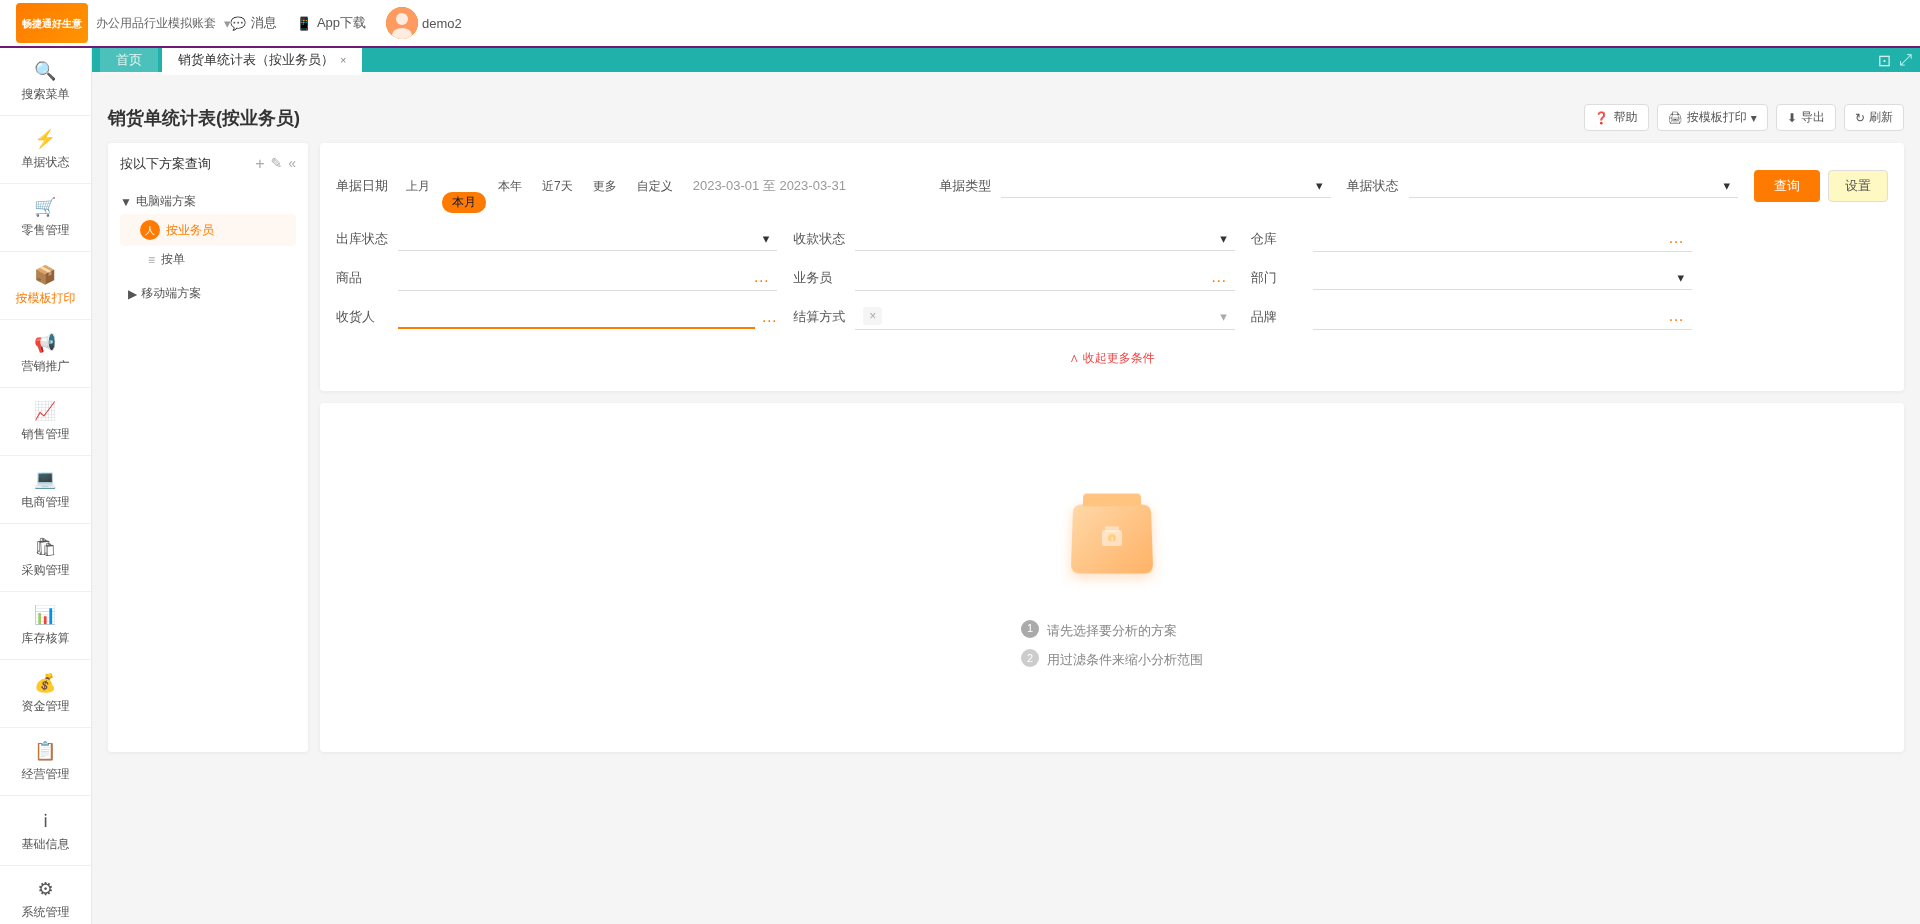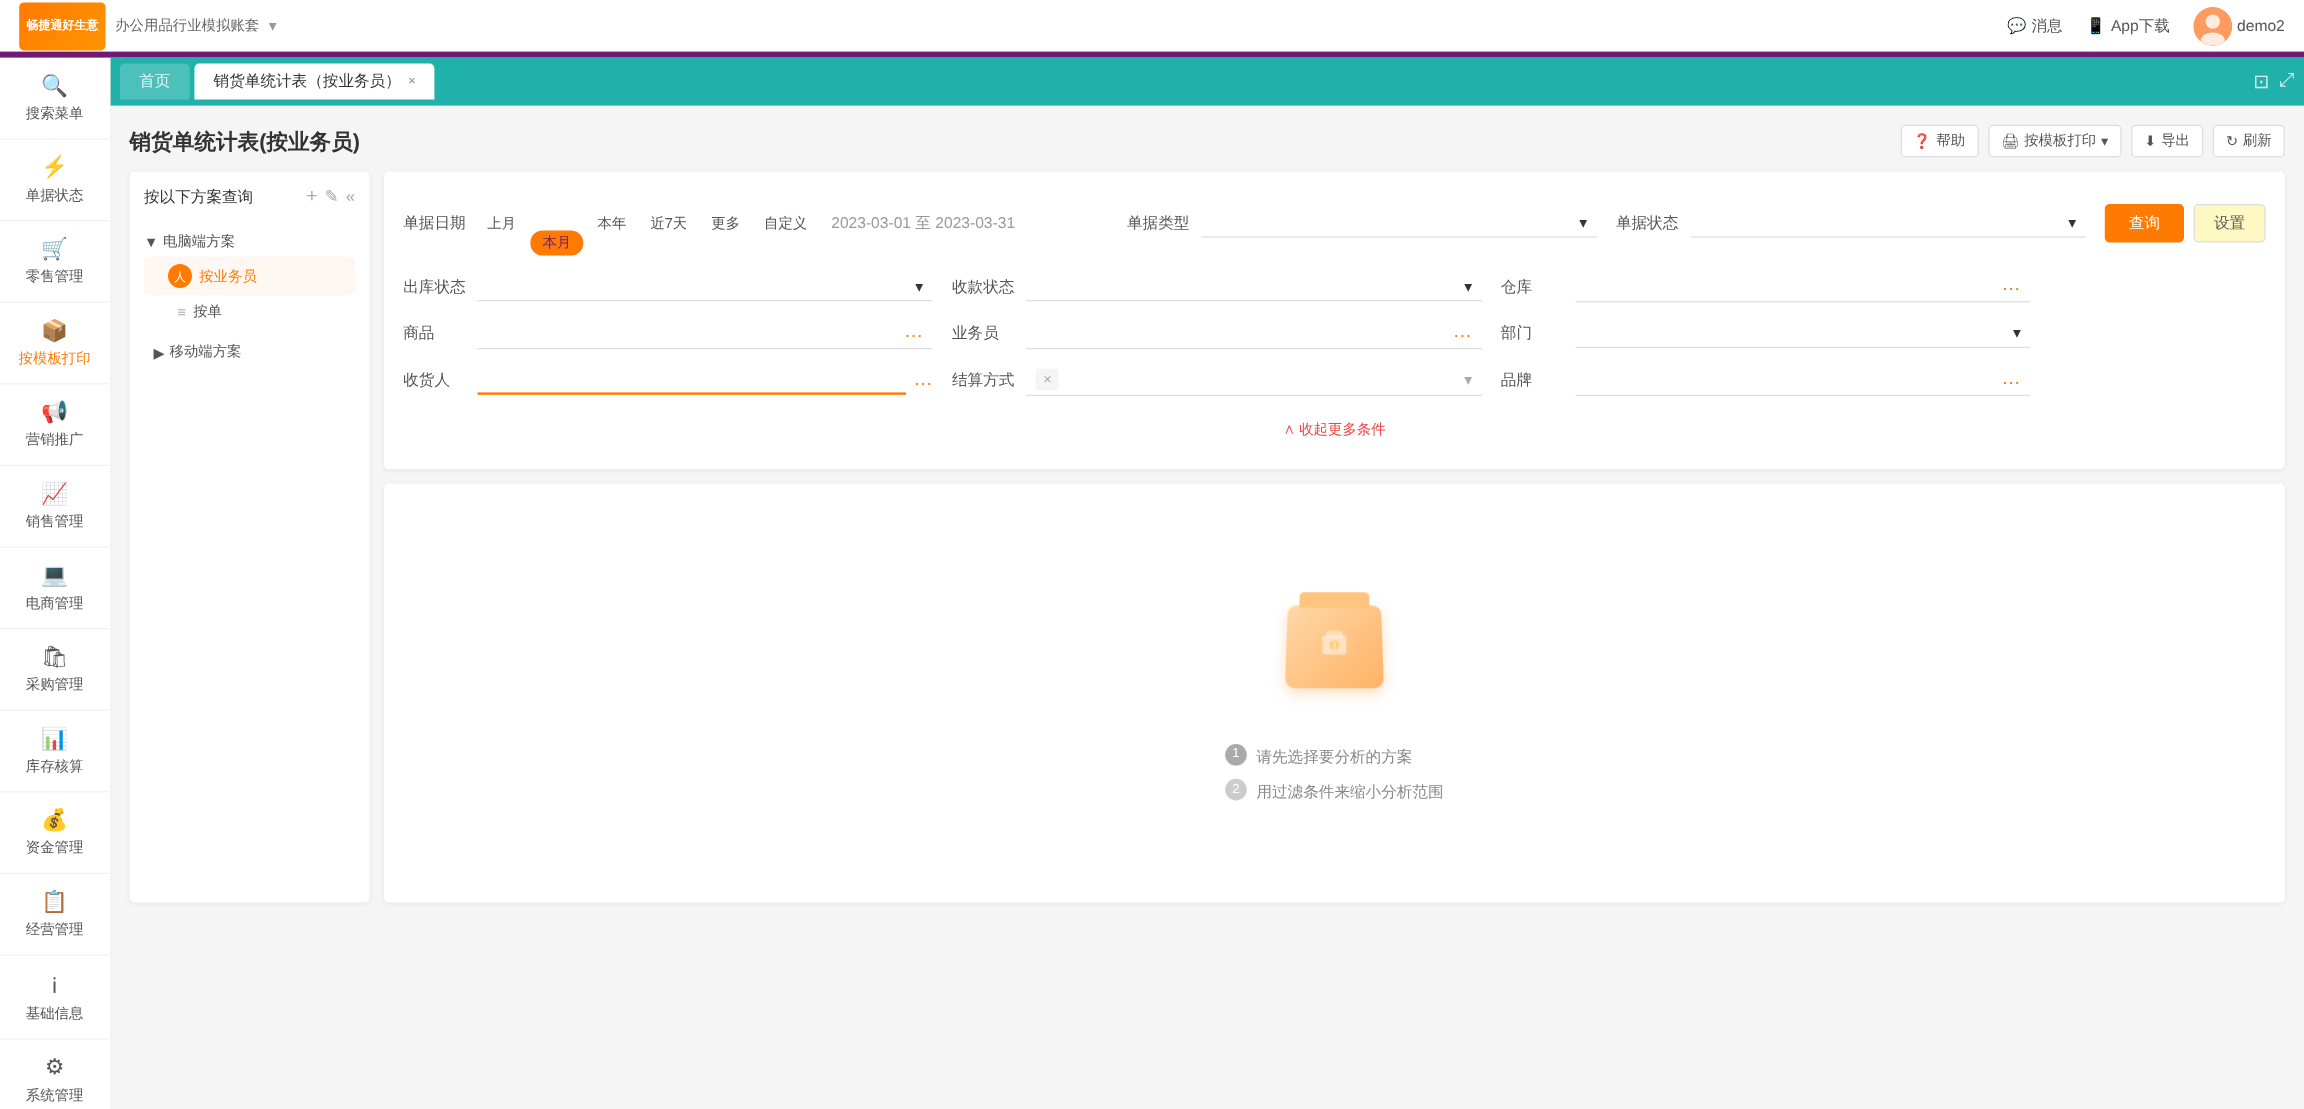--- a/index.html
+++ b/index.html
@@ -4,23 +4,22 @@
   <style>
     * { box-sizing: border-box; margin: 0; padding: 0; font-family: 'Microsoft YaHei', Arial, sans-serif; }
     body { background: #f5f5f5; width: 1920px; min-height: 924px; overflow-x: hidden; font-size: 13px; }
 
     
     #topbar {
       height: 48px;
       background: #fff;
       display: flex;
       align-items: center;
-      justify-content: space-between;
       padding: 0 16px;
-      border-bottom: 5px solid #701a75;
+      border-bottom: 2px solid #701a75;
       position: fixed;
       top: 0; left: 0; right: 0;
       z-index: 100;
     }
     #topbar-left { display: flex; align-items: center; gap: 8px; }
     .logo-box {
       width: 72px; height: 40px;
       background: linear-gradient(135deg, #ff7a00, #ff9500);
       border-radius: 4px;
       display: flex; align-items: center; justify-content: center;
@@ -56,21 +55,21 @@
       text-align: center;
       gap: 4px;
     }
     .sidebar-item.active { color: #ff7a00; }
     .sidebar-icon { font-size: 18px; }
 
     
     #tabbar {
       position: fixed;
       top: 48px; left: 92px; right: 0;
-      height: 40px;
+      height: 24px;
       background: #20b2aa;
       display: flex;
       align-items: center;
       padding: 0 8px;
       gap: 4px;
       z-index: 89;
     }
     .tab-item {
       height: 30px;
       padding: 0 16px;
@@ -225,21 +224,21 @@
       padding: 2px 8px;
       border-radius: 3px;
       font-size: 12px;
       cursor: pointer;
       background: transparent;
       border: none;
       color: #555;
     }
     .date-btn.active {
       background: #ff7a00;
-      color: #701a75;
+      color: #0f172a;
       border-radius: 10px;
       padding: 2px 10px;
       margin-top: 33px;
     }
     .date-range-text { font-size: 13px; color: #999; margin-left: 4px; }
 
     .filter-tag {
       display: inline-flex; align-items: center; gap: 4px;
       background: #f5f5f5; border-radius: 3px; padding: 2px 6px;
       font-size: 12px; color: #555;

